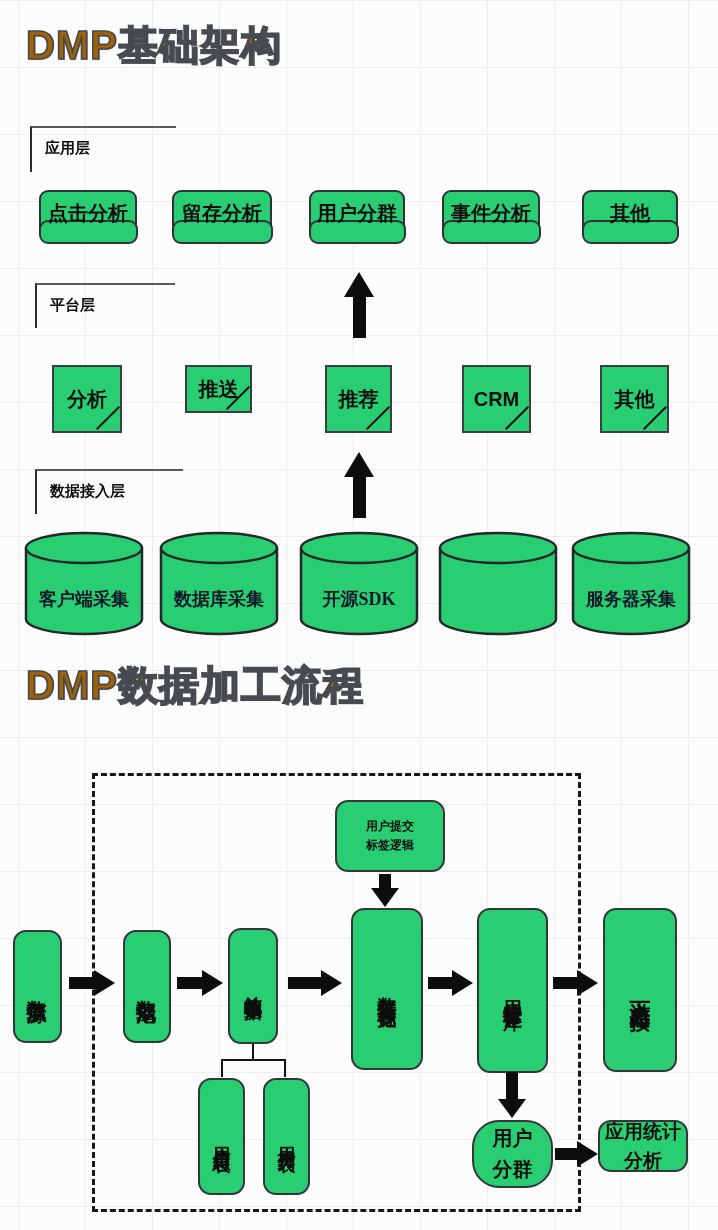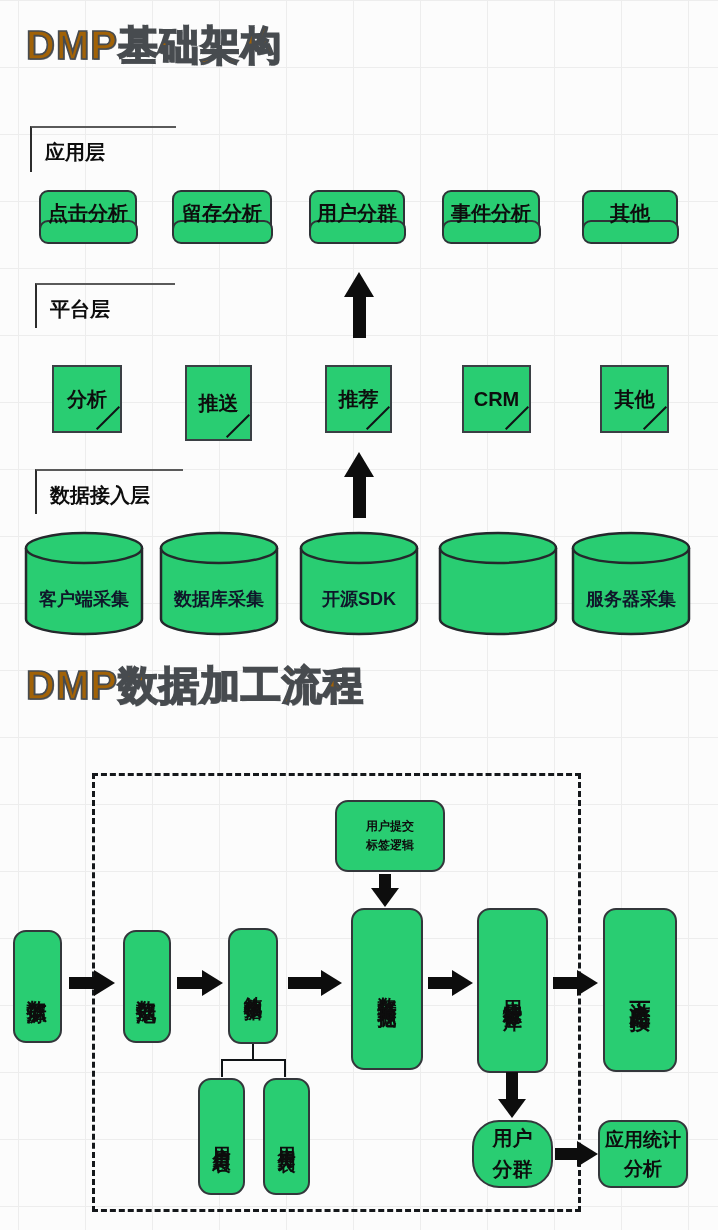--- a/index.html
+++ b/index.html
@@ -14,21 +14,21 @@
     color:#111;
   }
   .abs{position:absolute;box-sizing:border-box;}
   .big-title{
     font-size:40px;font-weight:800;letter-spacing:1px;
     color:#a16207;-webkit-text-stroke:1.7px #474b4f;
     text-shadow:1px 1px 0 #8a8d90;white-space:nowrap;
   }
   .layer-label{
     border-top:2.5px solid #5a5a5a;border-left:2.5px solid #2c2c2c;
-    font-size:20px;font-weight:700;color:#0d0d0d;
+    font-size:15px;font-weight:700;color:#0d0d0d;
     padding:11px 0 0 13px;white-space:nowrap;
   }
   .btn3d{
     background:#29cd72;border:2.5px solid #2f3337;border-radius:9px;
     display:flex;align-items:center;justify-content:center;
     font-size:20px;font-weight:700;color:#0d0d0d;z-index:2;
   }
   .btn3d::after{
     content:"";position:absolute;left:-2.5px;right:-2.5px;bottom:-10px;height:20px;
     background:#29cd72;border:2.5px solid #2f3337;border-radius:9px;z-index:-1;
@@ -87,21 +87,21 @@
 <div class="abs btn3d" style="left:582px;top:190px;width:96px;height:46px;">其他</div>
 
 <div class="abs arr arr-up" style="left:344px;top:272px;width:30px;height:66px;">
   <div class="head"></div>
   <div class="shaft"></div>
 </div>
 
 <div class="abs layer-label" style="left:35px;top:283px;width:140px;height:45px;">平台层</div>
 
 <div class="abs sq" style="left:52px;top:365px;width:70px;height:68px;">分析</div>
-<div class="abs sq" style="left:185px;top:365px;width:67px;height:76px;">推送</div>
+<div class="abs sq" style="left:185px;top:365px;width:67px;height:48px;">推送</div>
 <div class="abs sq" style="left:325px;top:365px;width:67px;height:68px;">推荐</div>
 <div class="abs sq" style="left:462px;top:365px;width:69px;height:68px;">CRM</div>
 <div class="abs sq" style="left:600px;top:365px;width:69px;height:68px;">其他</div>
 
 <div class="abs arr arr-up" style="left:344px;top:452px;width:30px;height:66px;">
   <div class="head"></div>
   <div class="shaft"></div>
 </div>
 
 <div class="abs layer-label" style="left:35px;top:469px;width:148px;height:45px;">数据接入层</div>
@@ -113,21 +113,21 @@
   </svg>
   <div class="cyl-label">客户端采集</div>
 </div>
 <div class="abs cyl-wrap" style="left:158px;top:530px;width:122px;height:108px;">
   <svg class="cyl" width="122" height="108" viewBox="0 0 122 108">
     <path d="M3,18 L3,89 A58,15 0 0 0 119,89 L119,18" fill="#29cd72" stroke="#24282c" stroke-width="2.5"></path>
     <ellipse cx="61" cy="18" rx="58" ry="15" fill="#29cd72" stroke="#24282c" stroke-width="2.5"></ellipse>
   </svg>
   <div class="cyl-label">数据库采集</div>
 </div>
-<div class="abs cyl-wrap" style="left:298px;top:530px;width:122px;height:108px;">
+<div class="abs cyl-wrap" style="left:298px;top:530px;width:122px;height:108px;font-family:Liberation Serif, serif;">
   <svg class="cyl" width="122" height="108" viewBox="0 0 122 108">
     <path d="M3,18 L3,89 A58,15 0 0 0 119,89 L119,18" fill="#29cd72" stroke="#24282c" stroke-width="2.5"></path>
     <ellipse cx="61" cy="18" rx="58" ry="15" fill="#29cd72" stroke="#24282c" stroke-width="2.5"></ellipse>
   </svg>
   <div class="cyl-label">开源SDK</div>
 </div>
 <div class="abs cyl-wrap" style="left:437px;top:530px;width:122px;height:108px;">
   <svg class="cyl" width="122" height="108" viewBox="0 0 122 108">
     <path d="M3,18 L3,89 A58,15 0 0 0 119,89 L119,18" fill="#29cd72" stroke="#24282c" stroke-width="2.5"></path>
     <ellipse cx="61" cy="18" rx="58" ry="15" fill="#29cd72" stroke="#24282c" stroke-width="2.5"></ellipse>
@@ -193,14 +193,14 @@
 </div>
 
 <div class="abs rnode pre" style="left:472px;top:1120px;width:81px;height:68px;font-size:20px;border-radius:27px;">用户
 分群</div>
 
 <div class="abs arr arr-right" style="left:555px;top:1141px;width:43px;height:26px;">
   <div class="shaft"></div>
   <div class="head"></div>
 </div>
 
-<div class="abs rnode pre" style="left:598px;top:1120px;width:90px;height:68px;font-size:19px;">应用统计
+<div class="abs rnode pre" style="left:598px;top:1120px;width:90px;height:52px;font-size:19px;">应用统计
 分析</div>
 
 </body></html>

